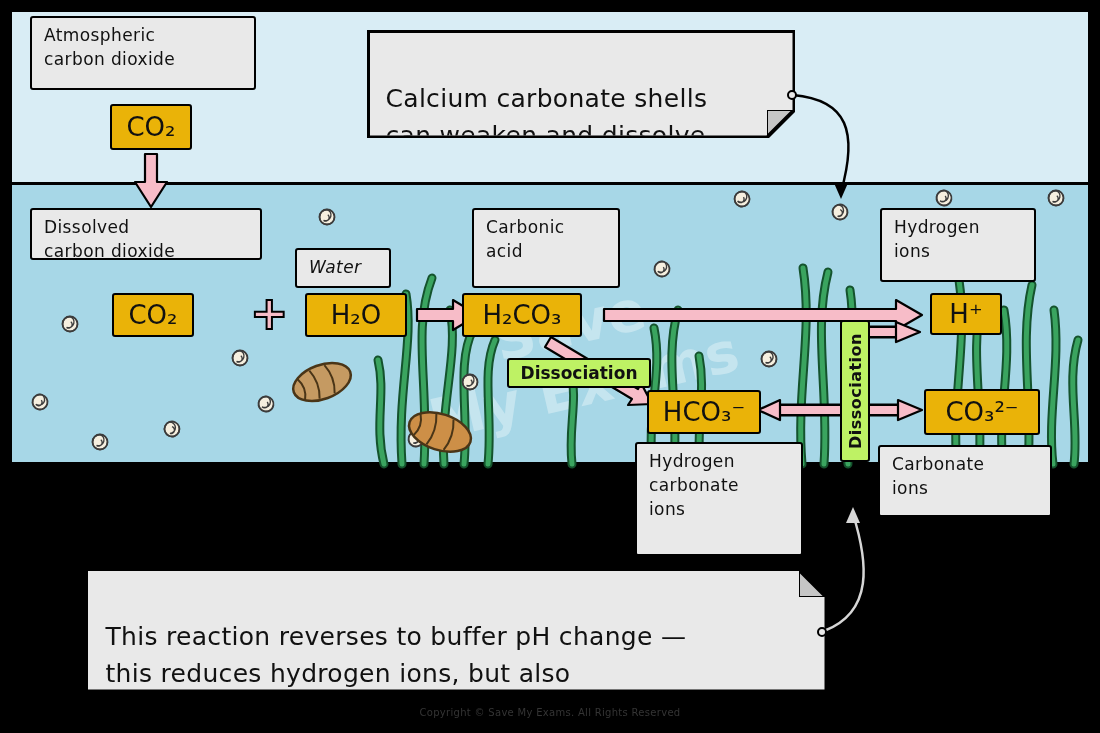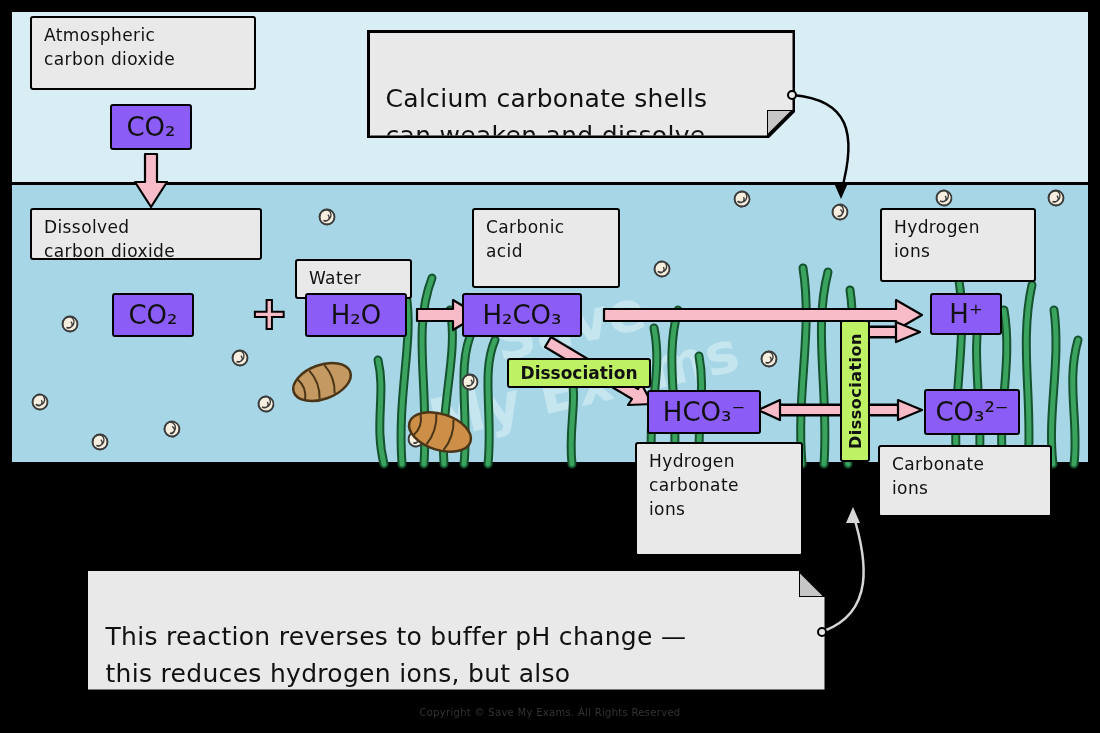--- a/index.html
+++ b/index.html
@@ -25,21 +25,21 @@
     color:rgba(255,255,255,0.35); transform:rotate(-13deg);
     white-space:pre-line; pointer-events:none;
   }
   svg.layer { position:absolute; left:0; top:0; overflow:visible; }
   .gbox {
     position:absolute; background:#e9e9e9; border:2.5px solid #000; border-radius:3px;
     font-size:17px; letter-spacing:0.4px; line-height:1.42;
     padding:5px 12px; white-space:pre-line;
   }
   .fbox {
-    position:absolute; background:#8b5cf6; border:2.5px solid #000; border-radius:3px;
+    position:absolute; background:#eab308; border:2.5px solid #000; border-radius:3px;
     font-size:26px; display:flex; align-items:center; justify-content:center;
   }
   .pinkbox {
     position:absolute; background:#bef264; border:2.5px solid #000; border-radius:3px;
     font-weight:bold; display:flex; align-items:center; justify-content:center;
   }
   .pinkbox.horiz { font-size:17px; }
   .pinkbox.vert span {
     writing-mode:vertical-rl; transform:rotate(180deg);
     font-size:16px; letter-spacing:0.5px;
@@ -155,38 +155,38 @@
         <polygon points="886,388 910,398 886,408"></polygon>
         <polygon points="768,388 746,398 768,408"></polygon>
       </g>
     </g>
   </svg>
 
   <div class="gbox" style="left:18px; top:4px; width:226px; height:74px;">Atmospheric
 carbon dioxide</div>
   <div class="gbox" style="left:18px; top:196px; width:232px; height:52px;">Dissolved
 carbon dioxide</div>
-  <div class="gbox" style="left:283px; top:247px; width:117px; height:40px;">Water</div>
+  <div class="gbox" style="left:283px; top:236px; width:96px; height:40px;font-style:italic;">Water</div>
   <div class="gbox" style="left:460px; top:196px; width:148px; height:80px;">Carbonic
 acid</div>
   <div class="gbox" style="left:868px; top:196px; width:156px; height:74px;">Hydrogen
 ions</div>
   <div class="gbox" style="left:623px; top:430px; width:168px; height:114px;">Hydrogen
 carbonate
 ions</div>
   <div class="gbox" style="left:866px; top:433px; width:174px; height:72px;">Carbonate
 ions</div>
 
   <div class="fbox" style="left:98px; top:92px; width:82px; height:46px;">CO₂</div>
   <div class="fbox" style="left:100px; top:281px; width:82px; height:44px;">CO₂</div>
   <div class="fbox" style="left:293px; top:281px; width:102px; height:44px;">H₂O</div>
   <div class="fbox" style="left:450px; top:281px; width:120px; height:44px;">H₂CO₃</div>
   <div class="fbox" style="left:918px; top:281px; width:72px; height:42px;">H⁺</div>
   <div class="fbox" style="left:635px; top:378px; width:114px; height:44px;">HCO₃⁻</div>
-  <div class="fbox" style="left:912px; top:377px; width:96px; height:46px;">CO₃²⁻</div>
+  <div class="fbox" style="left:912px; top:377px; width:116px; height:46px;">CO₃²⁻</div>
 
   <div class="plus" style="left:238px; top:278px;">+</div>
 
   <div class="pinkbox horiz" style="left:495px; top:346px; width:144px; height:30px;">Dissociation</div>
   <div class="pinkbox vert" style="left:828px; top:308px; width:30px; height:142px;">
     <span>Dissociation</span>
   </div>
 
   <div class="callout cut-br" style="left:355px; top:18px; width:428px; height:108px;">
     <div class="inner">

